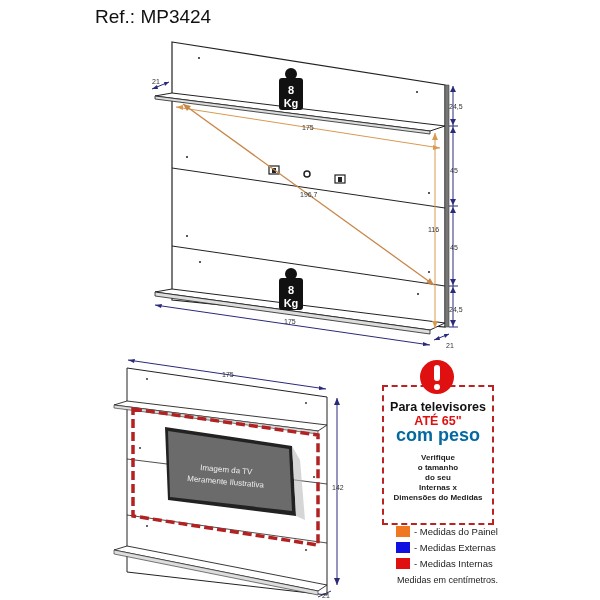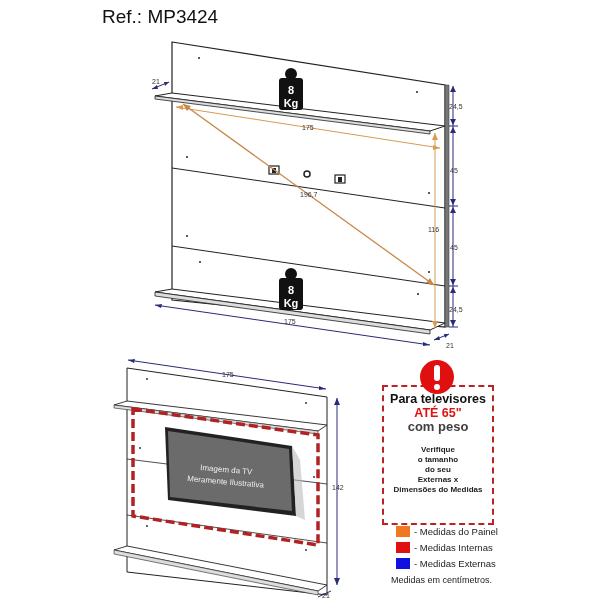--- a/index.html
+++ b/index.html
@@ -1,33 +1,33 @@
 <!DOCTYPE html>
 <html><head>
   <meta charset="utf-8">
   <style>
     html, body { margin: 0; padding: 0; background: #ffffff; }
     body { width: 600px; height: 600px; position: relative; overflow: hidden; font-family: "Liberation Sans", sans-serif; }
-    .ref { position: absolute; left: 102px; top: 6px; font-size: 19px; color: #111; }
+    .ref { position: absolute; left: 95px; top: 6px; font-size: 19px; color: #111; }
     svg { position: absolute; left: 0; top: 0; }
     .dimtxt { font-family: "Liberation Sans", sans-serif; font-size: 7px; fill: #333; }
     .tvtxt { font-family: "Liberation Sans", sans-serif; font-size: 8px; fill: #eee; }
     .kg { font-family: "Liberation Sans", sans-serif; font-weight: bold; fill: #fff; }
     .warn { position: absolute; left: 382px; top: 385px; width: 112px; height: 140px; border: 2px dashed #b22; box-sizing: border-box; text-align: center; background: #fff; }
-    .warn .l1 { font-weight: bold; font-size: 12.5px; color: #111; margin-top: 5px; line-height: 14px; }
+    .warn .l1 { font-weight: bold; font-size: 12.5px; color: #111; margin-top: 13px; line-height: 14px; }
     .warn .l2 { font-weight: bold; font-size: 12.5px; color: #e01010; line-height: 14px; }
-    .warn .l3 { font-weight: bold; font-size: 13px; color: #404040; line-height: 14px; }
+    .warn .l3 { font-weight: bold; font-size: 18px; color: #0369a1; line-height: 14px; }
     .warn .small { font-size: 8px; font-weight: bold; color: #222; line-height: 10px; margin-top: 11px; }
     .alert { position: absolute; left: 420px; top: 360px; width: 34px; height: 34px; border-radius: 50%; background: #e01010; z-index: 2; }
     .alert .bar { position: absolute; left: 14px; top: 5px; width: 6px; height: 16px; background: #fff; border-radius: 3px; }
     .alert .dot { position: absolute; left: 14px; top: 24px; width: 6px; height: 6px; background: #fff; border-radius: 50%; }
     .legend { position: absolute; left: 385px; top: 526px; font-size: 9.5px; color: #222; }
     .legend .item { display: flex; align-items: flex-start; height: 16px; margin-left: 11px; }
     .legend .sw { width: 14px; height: 11px; margin-right: 4px; }
-    .legend .note { font-size: 9px; margin-top: 1px; margin-left: 6px; }
+    .legend .note { font-size: 9px; margin-top: 1px; margin-left: 12px; }
   </style>
 </head>
 <body>
 
 <div class="ref">Ref.: MP3424</div>
 
 <svg width="600" height="600" viewBox="0 0 600 600">
 
   <g>
 
@@ -176,32 +176,32 @@
     <div class="dot"></div>
   </div>
 <div class="warn">
   <div class="l1">Para televisores</div>
   <div class="l2">ATÉ 65"</div>
   <div class="l3">com peso</div>
   <div class="small">
     <div>Verifique</div>
     <div>o tamanho</div>
     <div>do seu</div>
-    <div>Externas x</div>
+    <div>Internas x</div>
     <div>Dimensões do Medidas</div>
   </div>
 </div>
 
 <div class="legend">
   <div class="item">
     <span class="sw" style="background:#f07820"></span>
     <span>- Medidas do Painel</span>
   </div>
   <div class="item">
+    <span class="sw" style="background:#1010e0"></span>
+    <span>- Medidas Externas</span>
+  </div>
+  <div class="item">
     <span class="sw" style="background:#e01010"></span>
     <span>- Medidas Internas</span>
   </div>
-  <div class="item">
-    <span class="sw" style="background:#1010e0"></span>
-    <span>- Medidas Externas</span>
-  </div>
   <div class="note">Medidas em centímetros.</div>
 </div>
 
 </body></html>

